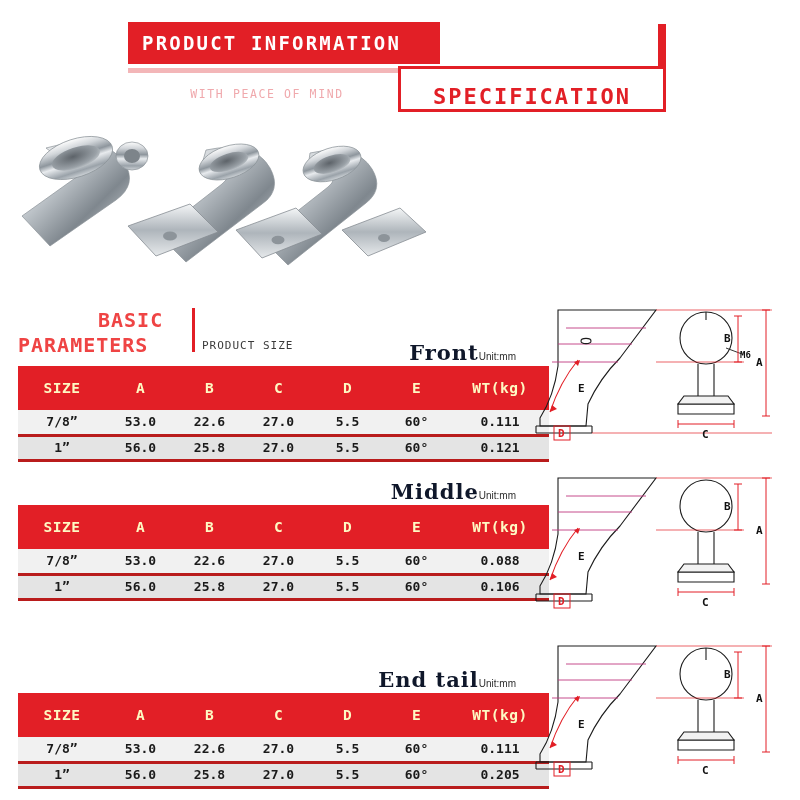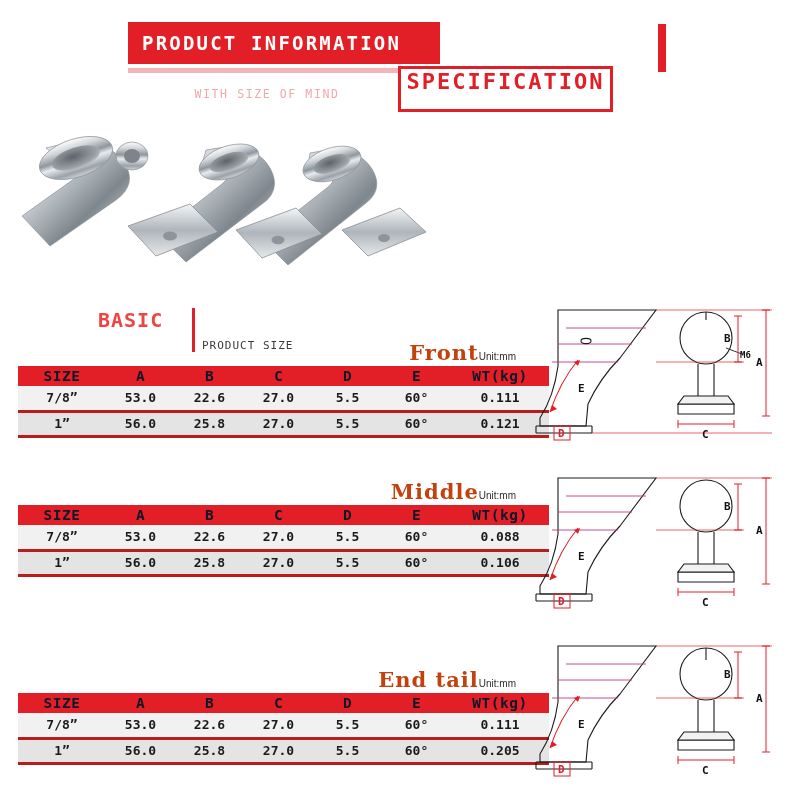--- a/index.html
+++ b/index.html
@@ -33,23 +33,23 @@
   .title-underline {
     position: absolute;
     left: 128px; top: 68px;
     width: 312px; height: 5px;
     background: #f3b6b8;
   }
 
   .spec-box {
     position: absolute;
     left: 398px; top: 66px;
-    width: 215px; height: 46px;
+    width: 268px; height: 46px;
     border: 3px solid #e21f26;
-    display: flex; align-items: flex-start; justify-content: center;
+    display: flex; align-items: flex-end; justify-content: center;
     background: #ffffff;
   }
   .spec-box span {
     color: #e21f26;
     font-size: 22px;
     font-weight: bold;
     letter-spacing: 2px;
     font-family: "DejaVu Sans Mono", monospace;
   }
   .spec-corner {
@@ -116,21 +116,21 @@
   .tcaption {
     text-align: right;
     padding-right: 2px;
     height: 26px;
     white-space: nowrap;
   }
   .tcaption .cname {
     font-family: "DejaVu Serif", serif;
     font-weight: bold;
     font-size: 21px;
-    color: #c2410c;
+    color: #0f172a;
     letter-spacing: 1px;
   }
   .tcaption .cunit {
     font-size: 10px;
     color: #2e2e2e;
     font-family: Liberation Sans, sans-serif;
     vertical-align: baseline;
     margin-left: 0;
   }
 
@@ -138,24 +138,24 @@
     border-collapse: collapse;
     width: 500px;
     table-layout: fixed;
   }
   table.spec th, table.spec td {
     text-align: center;
     font-family: "DejaVu Sans Mono", monospace;
   }
   table.spec thead th {
     background: #e21f26;
-    color: #0f172a;
+    color: #fef9c3;
     font-size: 14.5px;
     font-weight: bold;
-    height: 20px;
+    height: 44px;
     letter-spacing: 0.5px;
   }
   table.spec tbody td {
     height: 25px;
     font-size: 13px;
     color: #1a1a1a;
     font-weight: bold;
     border-bottom: 3px solid #b91c1c;
   }
   table.spec tbody tr:nth-child(odd) td { background: #f1f1f1; }
@@ -175,21 +175,21 @@
 <body>
 
 <div class="header">
 
   <div class="title-bar">
     <span>PRODUCT INFORMATION</span>
   </div>
   <div class="title-underline"></div>
 
   <div class="tagline">
-    <div class="l2">WITH SIZE OF MIND</div>
+    <div class="l2">WITH PEACE OF MIND</div>
   </div>
 
   <div class="spec-corner"></div>
   <div class="spec-box">
     <span>SPECIFICATION</span>
   </div>
 </div>
 
 <div class="photo">
   <svg viewBox="0 0 420 180" width="420" height="180">
@@ -243,20 +243,21 @@
       <ellipse cx="122" cy="38" rx="16" ry="14" fill="url(#chrome)" stroke="#8b9298" stroke-width="0.7"></ellipse>
       <ellipse cx="122" cy="38" rx="8" ry="7" fill="#7d848a"></ellipse>
       <path d="M118 108 l62 -22 l28 28 l-62 24 z" fill="url(#plate)" stroke="#868d93" stroke-width="0.8"></path>
       <ellipse cx="160" cy="118" rx="7" ry="4.5" fill="#8d949a"></ellipse>
     </g>
   </svg>
 </div>
 
 <div class="basic-heading">
   <div class="r1">BASIC</div>
+  <div class="r2">PARAMETERS</div>
 </div>
 <div class="basic-divider"></div>
 <div class="product-size">PRODUCT SIZE</div>
 
 <div class="tblock b1">
   <div class="tcaption">
     <span class="cname">Front</span><span class="cunit">Unit:mm</span>
   </div>
   <table class="spec">
     <colgroup>

